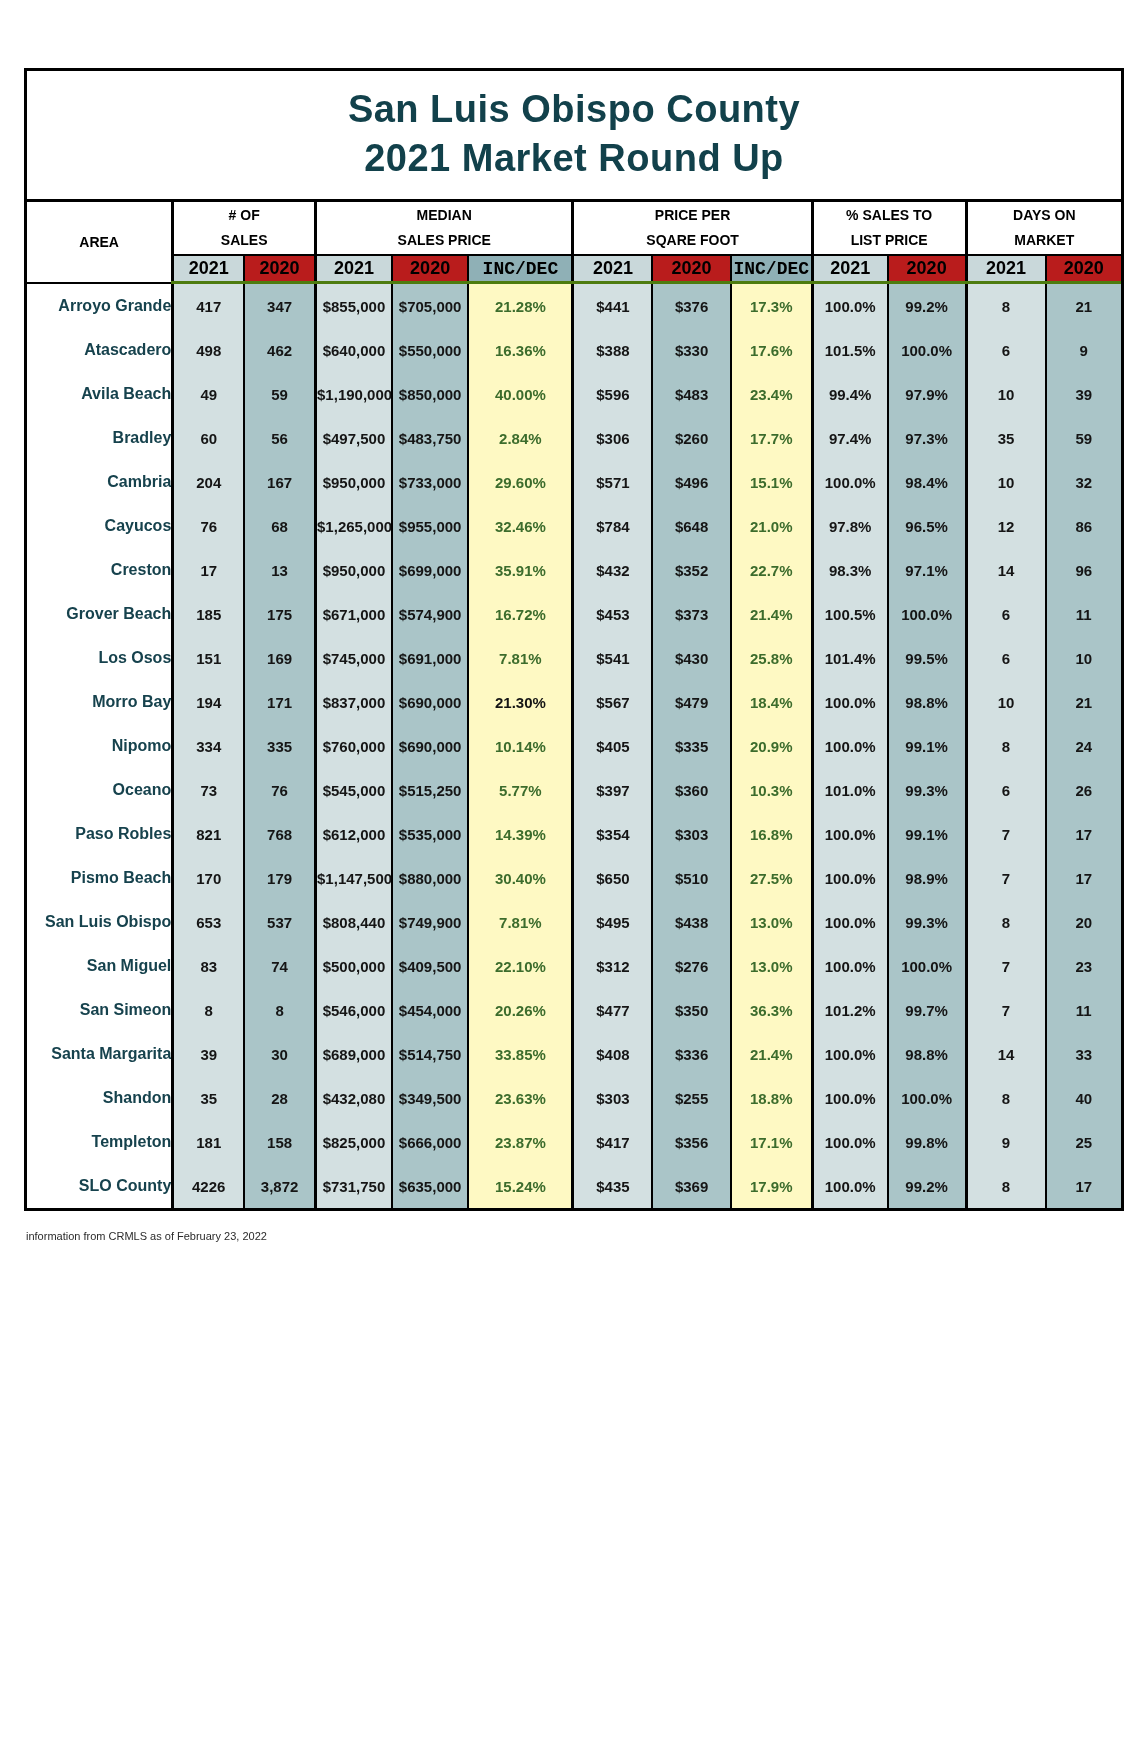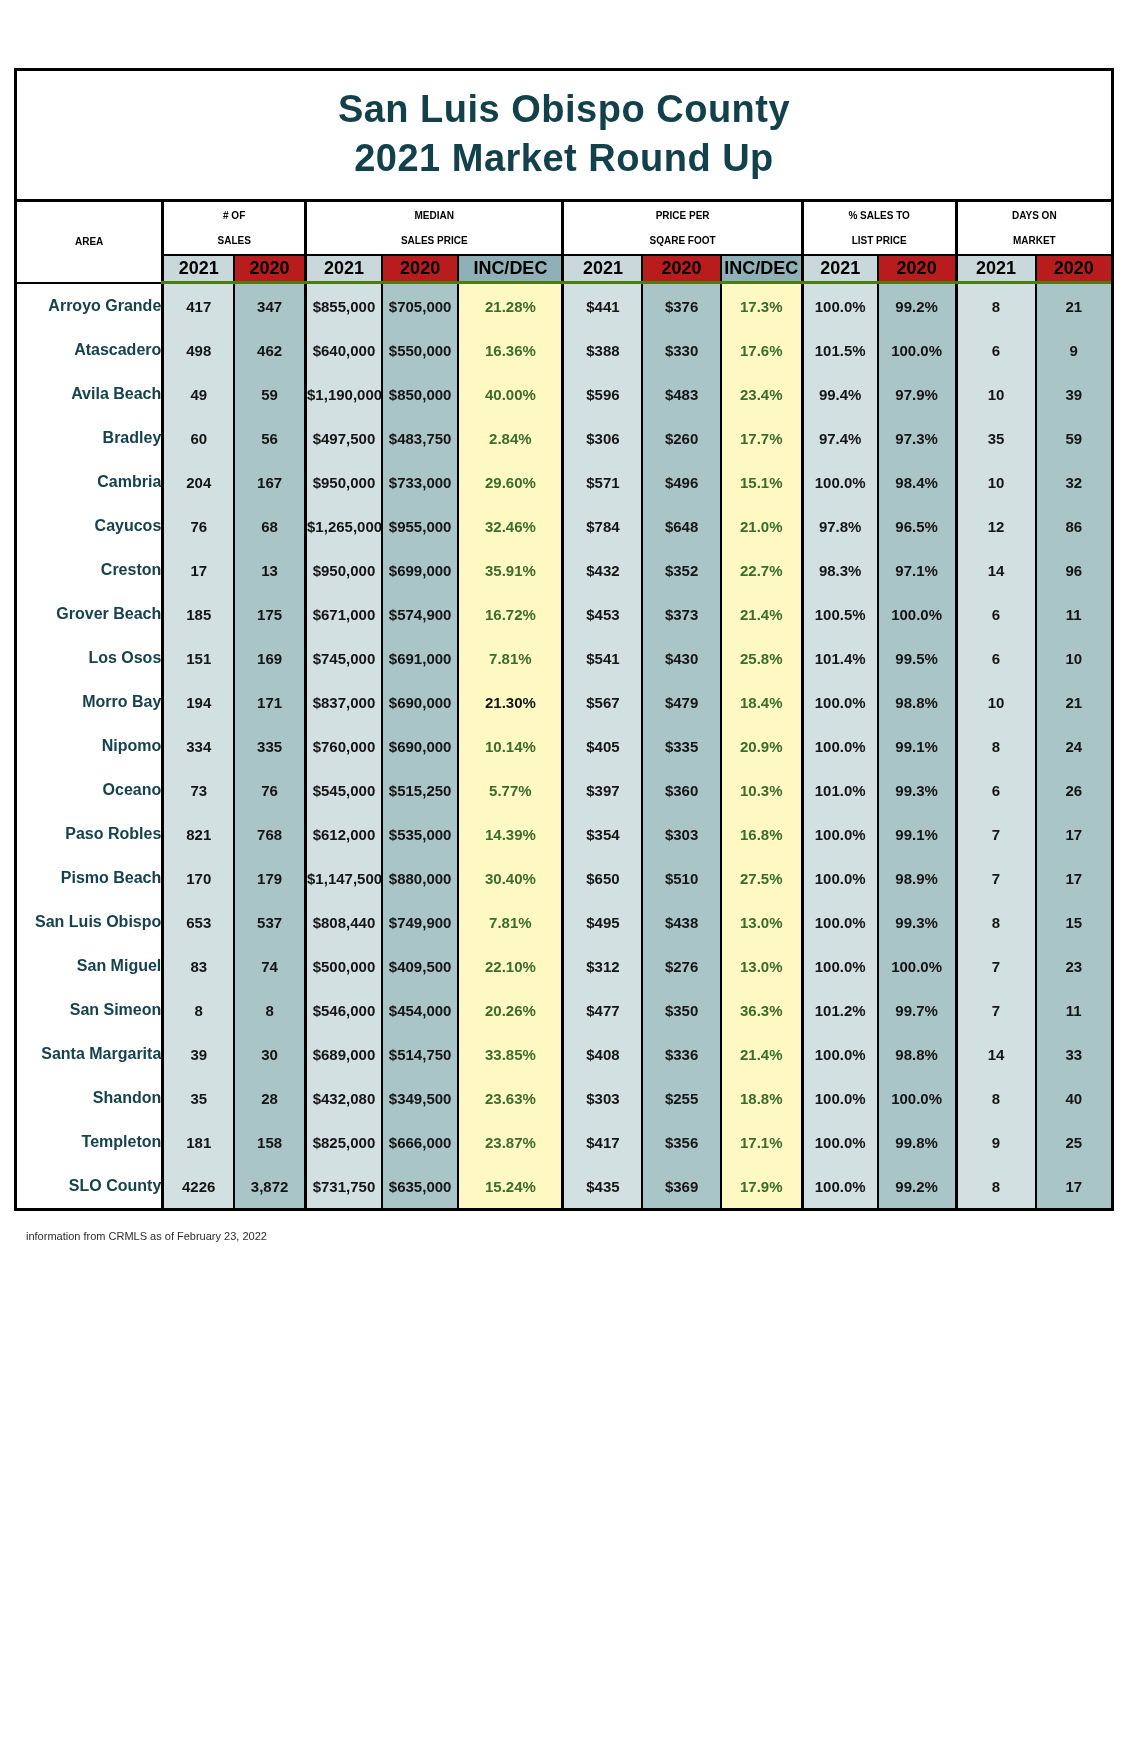--- a/index.html
+++ b/index.html
@@ -4,21 +4,21 @@
 <style>
   html,body{margin:0;padding:0;}
   body{
     width:1140px;height:1762px;
     background:#ffffff;
     font-family:"Liberation Sans", sans-serif;
     position:relative;
   }
   .sheet{
     position:absolute;
-    left:14px; top:68px;
+    left:24px; top:68px;
     width:1094px;
     border:3px solid #000;
     background:#fff;
   }
   .title-block{
     border-bottom:3px solid #000;
     text-align:center;
     padding:14px 0 16px 0;
     background:#fff;
   }
@@ -38,21 +38,21 @@
     padding:0;
     overflow:hidden;
     white-space:nowrap;
   }
   
   tr.group-row th{
     height:52px;
     background:#fff;
     border-bottom:2px solid #000;
     border-left:3px solid #000;
-    font-size:10px;
+    font-size:14px;
     font-weight:bold;
     color:#000;
     text-align:center;
     vertical-align:middle;
   }
   tr.group-row th .gl{ line-height:25px; }
   th.area-head{
     background:#fff;
     border-left:none !important;
     border-bottom:3px solid #000;
@@ -70,21 +70,21 @@
     font-weight:bold;
     color:#000;
     text-align:center;
     vertical-align:middle;
     border-bottom:3px solid #4d7c0f;
     border-left:2px solid #000;
   }
   tr.years-row th.gs{ border-left:3px solid #000; }
   tr.years-row th.h21{ background:#c9d8da; }
   tr.years-row th.h20{ background:#b91c1c; }
-  tr.years-row th.hid{ background:#8fb0b6; }
+  tr.years-row th.hid{ background:#8fb0b6;font-family:Liberation Mono, monospace; }
   
   tbody td{
     height:44px;
     text-align:center;
     vertical-align:middle;
     font-size:15px;
     font-weight:bold;
     color:#151515;
     border-left:2px solid #000;
   }
@@ -390,21 +390,21 @@
           <td class="c20">537</td>
           <td class="c21 gs">$808,440</td>
           <td class="c20">$749,900</td>
           <td class="cid green">7.81%</td>
           <td class="c21 gs">$495</td>
           <td class="c20">$438</td>
           <td class="cid green">13.0%</td>
           <td class="c21 gs">100.0%</td>
           <td class="c20">99.3%</td>
           <td class="c21 gs">8</td>
-          <td class="c20">15</td>
+          <td class="c20">20</td>
         </tr>
         <tr>
           <td class="col-area">San Miguel</td>
           <td class="c21 gs">83</td>
           <td class="c20">74</td>
           <td class="c21 gs">$500,000</td>
           <td class="c20">$409,500</td>
           <td class="cid green">22.10%</td>
           <td class="c21 gs">$312</td>
           <td class="c20">$276</td>

